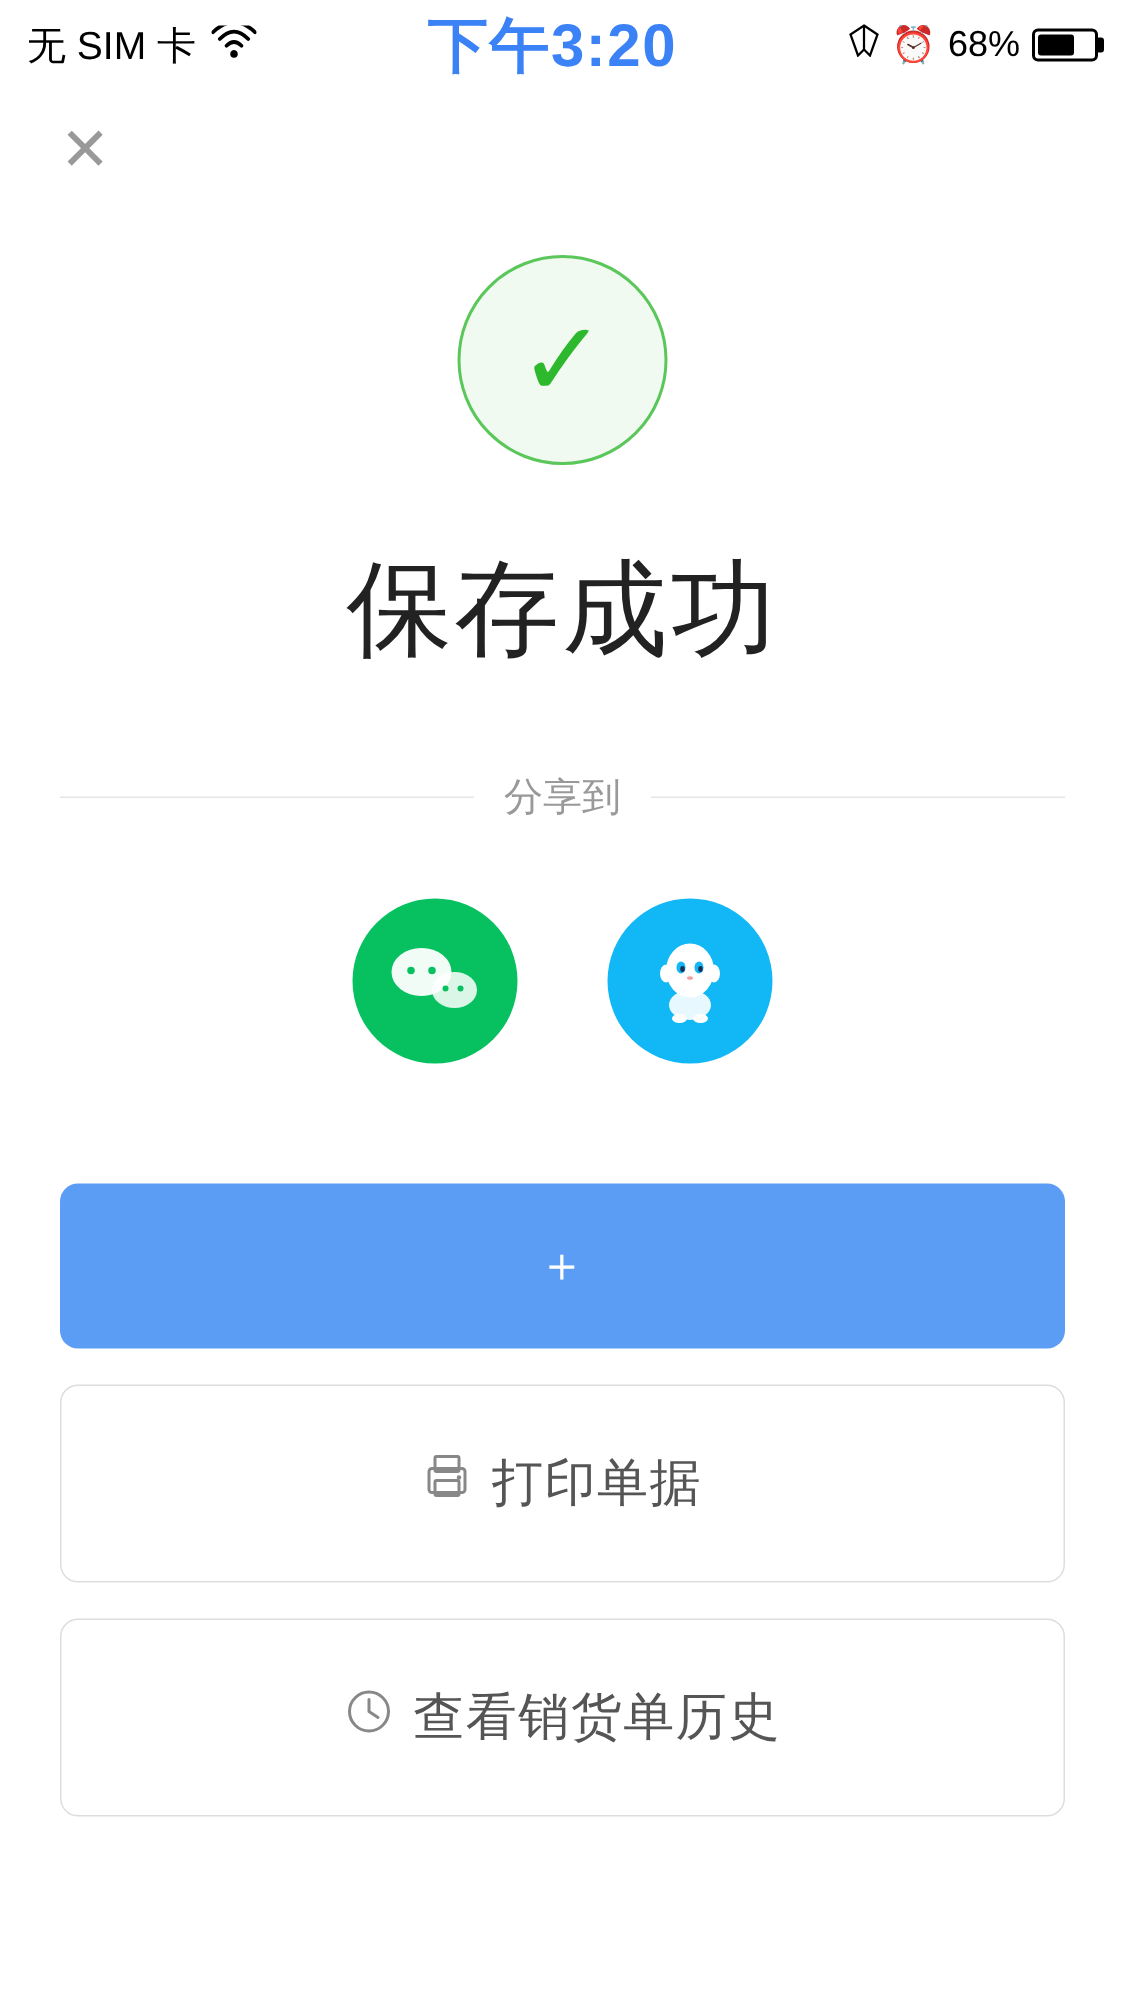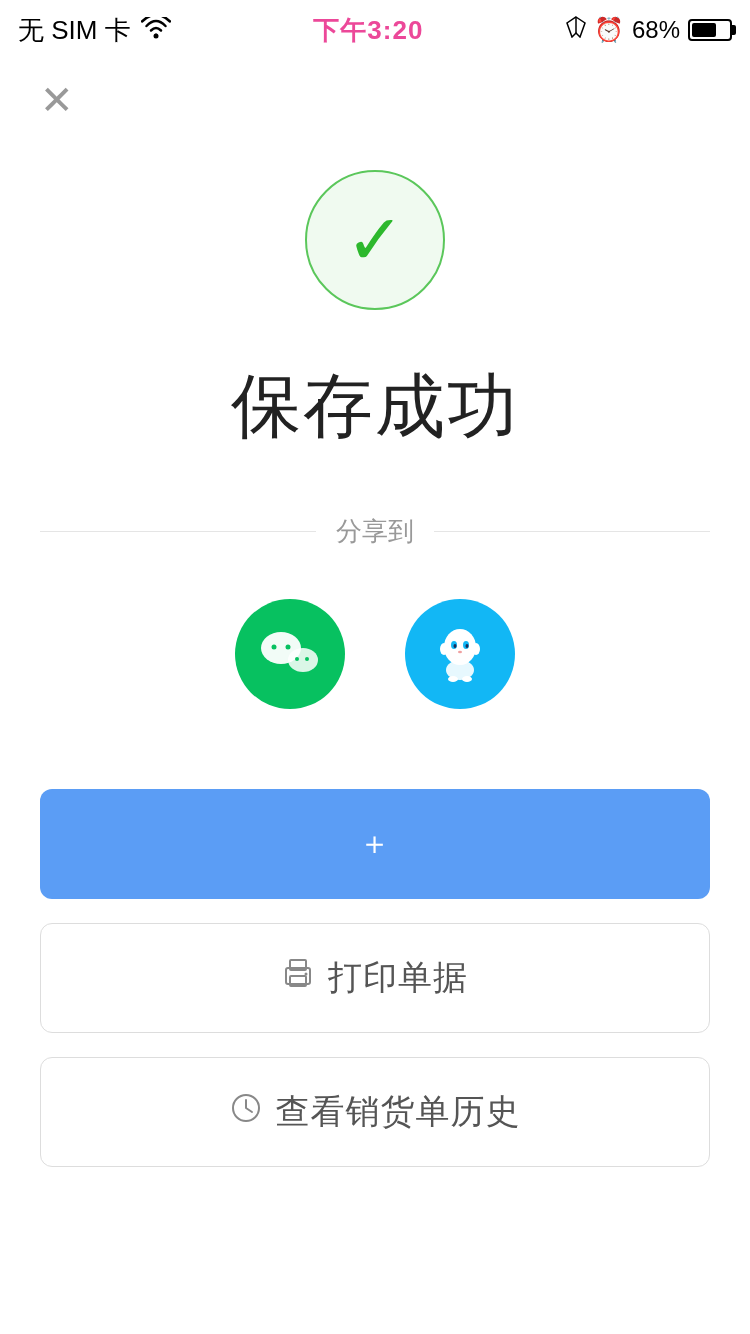--- a/index.html
+++ b/index.html
@@ -32,23 +32,23 @@
     .status-left {
       display: flex;
       align-items: center;
       gap: 10px;
       font-size: 26px;
       color: #000;
       font-weight: 500;
     }
 
     .status-center {
-      font-size: 26px;
+      font-size: 40px;
       font-weight: 600;
-      color: #ec4899;
+      color: #3b82f6;
       letter-spacing: 1px;
     }
 
     .status-right {
       display: flex;
       align-items: center;
       gap: 8px;
       font-size: 24px;
       color: #000;
     }
@@ -204,21 +204,21 @@
       gap: 14px;
       cursor: pointer;
       font-size: 34px;
       color: #fff;
       font-weight: 500;
       letter-spacing: 1px;
     }
 
     .btn-secondary {
       width: 100%;
-      height: 110px;
+      height: 132px;
       background: #fff;
       border: 1px solid #ddd;
       border-radius: 12px;
       display: flex;
       align-items: center;
       justify-content: center;
       gap: 14px;
       cursor: pointer;
       font-size: 34px;
       color: #555;

